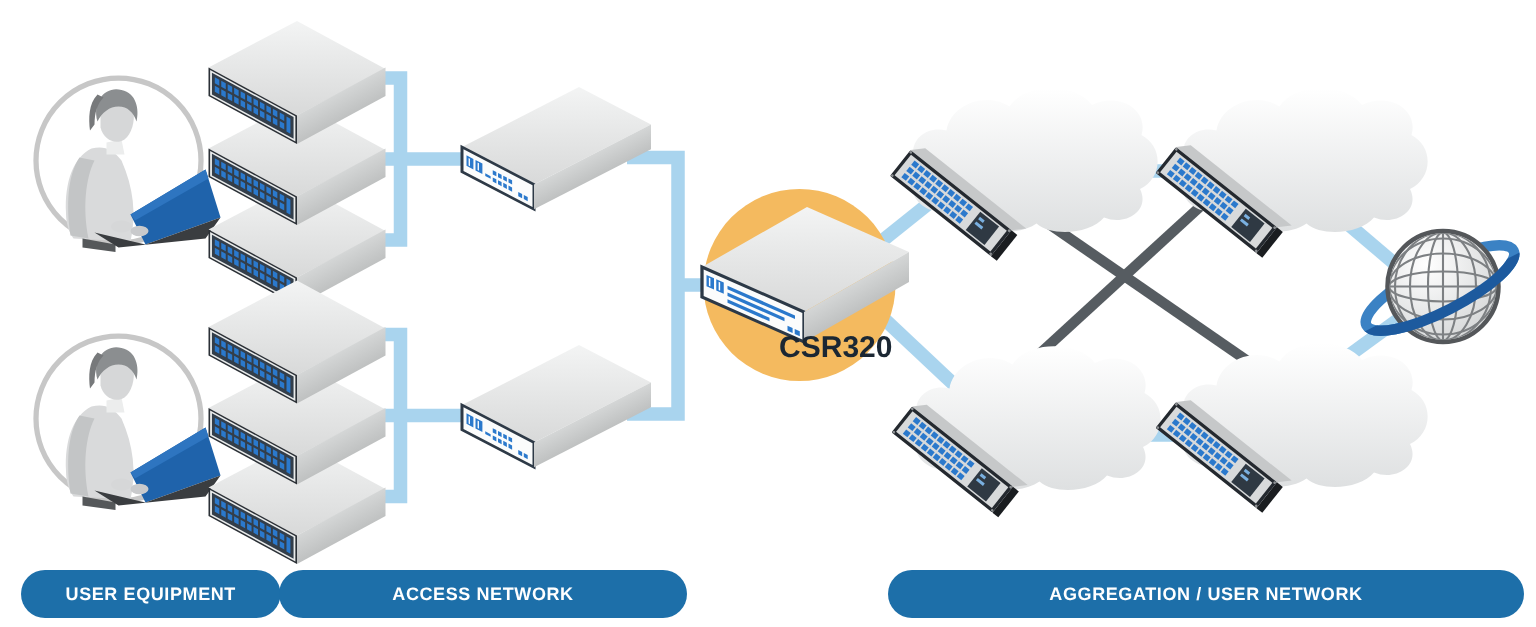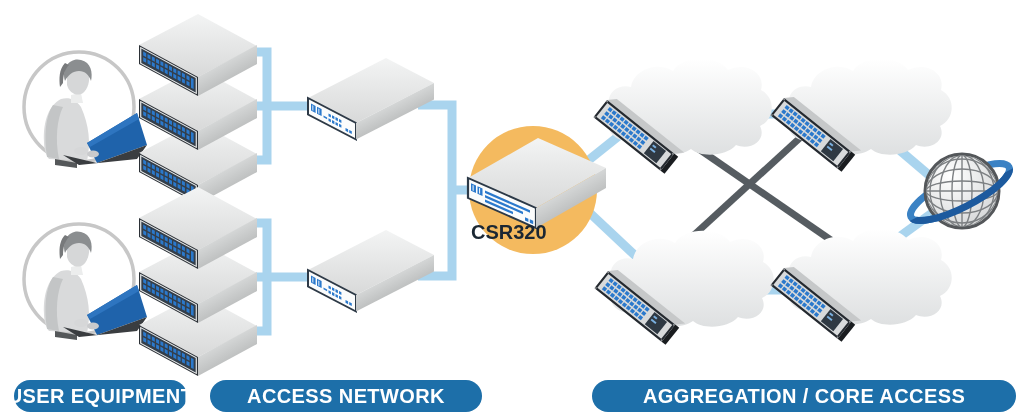--- a/index.html
+++ b/index.html
@@ -4,25 +4,25 @@
 <style>
   html,body{margin:0;padding:0;background:#ffffff;}
   .stage{
     position:relative;width:1024px;height:418px;background:#ffffff;
     overflow:hidden;font-family:"Liberation Sans",sans-serif;
   }
   .scene{position:absolute;left:0;top:0;}
   .zone-pill{
     position:absolute;top:380px;height:32px;border-radius:16px;
     background:var(--zone-pill,#1d6fa9);color:var(--pill-text,#ffffff);
-    font-weight:bold;font-size:20px;letter-spacing:.4px;
+    font-weight:bold;font-size:12px;letter-spacing:.4px;
     display:flex;align-items:center;justify-content:center;white-space:nowrap;
   }
   .bng-label{
-    position:absolute;left:471px;top:221px;width:124px;text-align:left;
+    position:absolute;left:471px;top:221px;width:124px;text-align:right;
     font-weight:bold;font-size:20px;letter-spacing:0;
     color:var(--bng-label-text,#1b2733);
   }
 </style>
 </head>
 <body>
 
 <div class="stage">
 
 <svg class="scene" width="1024" height="418" viewBox="0 0 1024 418">
@@ -286,22 +286,22 @@
     <use href="#icon-cloud" transform="translate(780,227)"></use>
     <use href="#icon-chassis" transform="translate(784,268)"></use>
   </g>
 
   <use href="#icon-globe" transform="translate(960,192)"></use>
 </svg>
 
 <div class="zone-pill" style="left:14px;width:173px">
   <span>USER EQUIPMENT</span>
 </div>
-<div class="zone-pill" style="left:210px;width:272px">
+<div class="zone-pill" style="left:186px;width:272px">
   <span>ACCESS NETWORK</span>
 </div>
 <div class="zone-pill" style="left:592px;width:424px">
-  <span>AGGREGATION / CORE ACCESS</span>
+  <span>AGGREGATION / USER NETWORK</span>
 </div>
 
 <div class="bng-label">CSR320</div>
 
 </div>
 
 </body></html>

